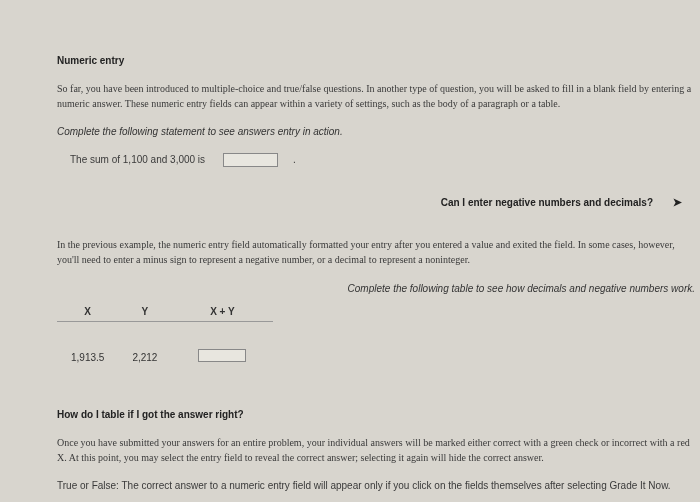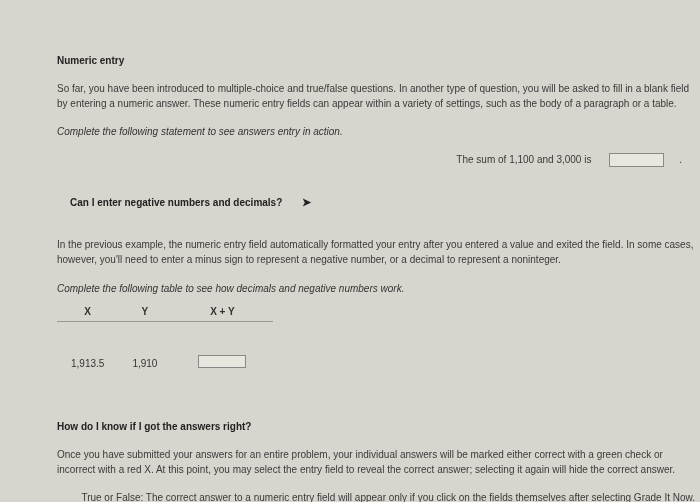--- a/index.html
+++ b/index.html
@@ -19,57 +19,58 @@
     }
     .heading {
       font-weight: bold;
       font-size: 10px;
       margin-bottom: 8px;
       color: #222;
     }
     .para {
       margin-bottom: 12px;
       color: #3a3a3a;
+      font-family: Liberation Serif, serif;
     }
     .italic {
       font-style: italic;
       margin-bottom: 6px;
       color: #333;
     }
     .line {
       margin-bottom: 12px;
       color: #3a3a3a;
-      text-align: right;
     }
     .inline-input {
       display: inline-block;
       border: 1px solid #888;
       background: #e8e6df;
       width: 55px;
       height: 14px;
       vertical-align: middle;
       margin: 0 2px;
     }
     .section-gap {
       margin-top: 14px;
+      text-align: right;
     }
     table {
       border-collapse: collapse;
       margin-top: 6px;
       margin-bottom: 14px;
     }
     th {
       font-weight: bold;
       padding: 2px 14px;
       text-align: center;
       font-size: 10px;
       border-bottom: 1px solid #999;
     }
     td {
-      padding: 20px 14px;
+      padding: 14px 14px;
       text-align: right;
       font-size: 10px;
     }
     td.center {
       text-align: center;
     }
     .table-input {
       display: inline-block;
       border: 1px solid #888;
       background: #e8e6df;
@@ -123,27 +124,27 @@
   <thead>
     <tr>
       <th>X</th>
       <th>Y</th>
       <th>X + Y</th>
     </tr>
   </thead>
   <tbody>
     <tr>
       <td>1,913.5</td>
-      <td>1,910</td>
+      <td>2,212</td>
       <td class="center"><span class="table-input"></span></td>
     </tr>
   </tbody>
 </table>
 
-<div class="heading">How do I know if I got the answers right?</div>
+<div class="heading">How do I table if I got the answer right?</div>
 
 <div class="para">Once you have submitted your answers for an entire problem, your individual answers will be marked either correct with a green check or incorrect with a red X. At this point, you may select the entry field to reveal the correct answer; selecting it again will hide the correct answer.</div>
 
 <div class="line">True or False: The correct answer to a numeric entry field will appear only if you click on the fields themselves after selecting Grade It Now.</div>
 
 <div class="radio-row">
   <span class="radio-circle"></span>
   <span>True</span>
 </div>
 

